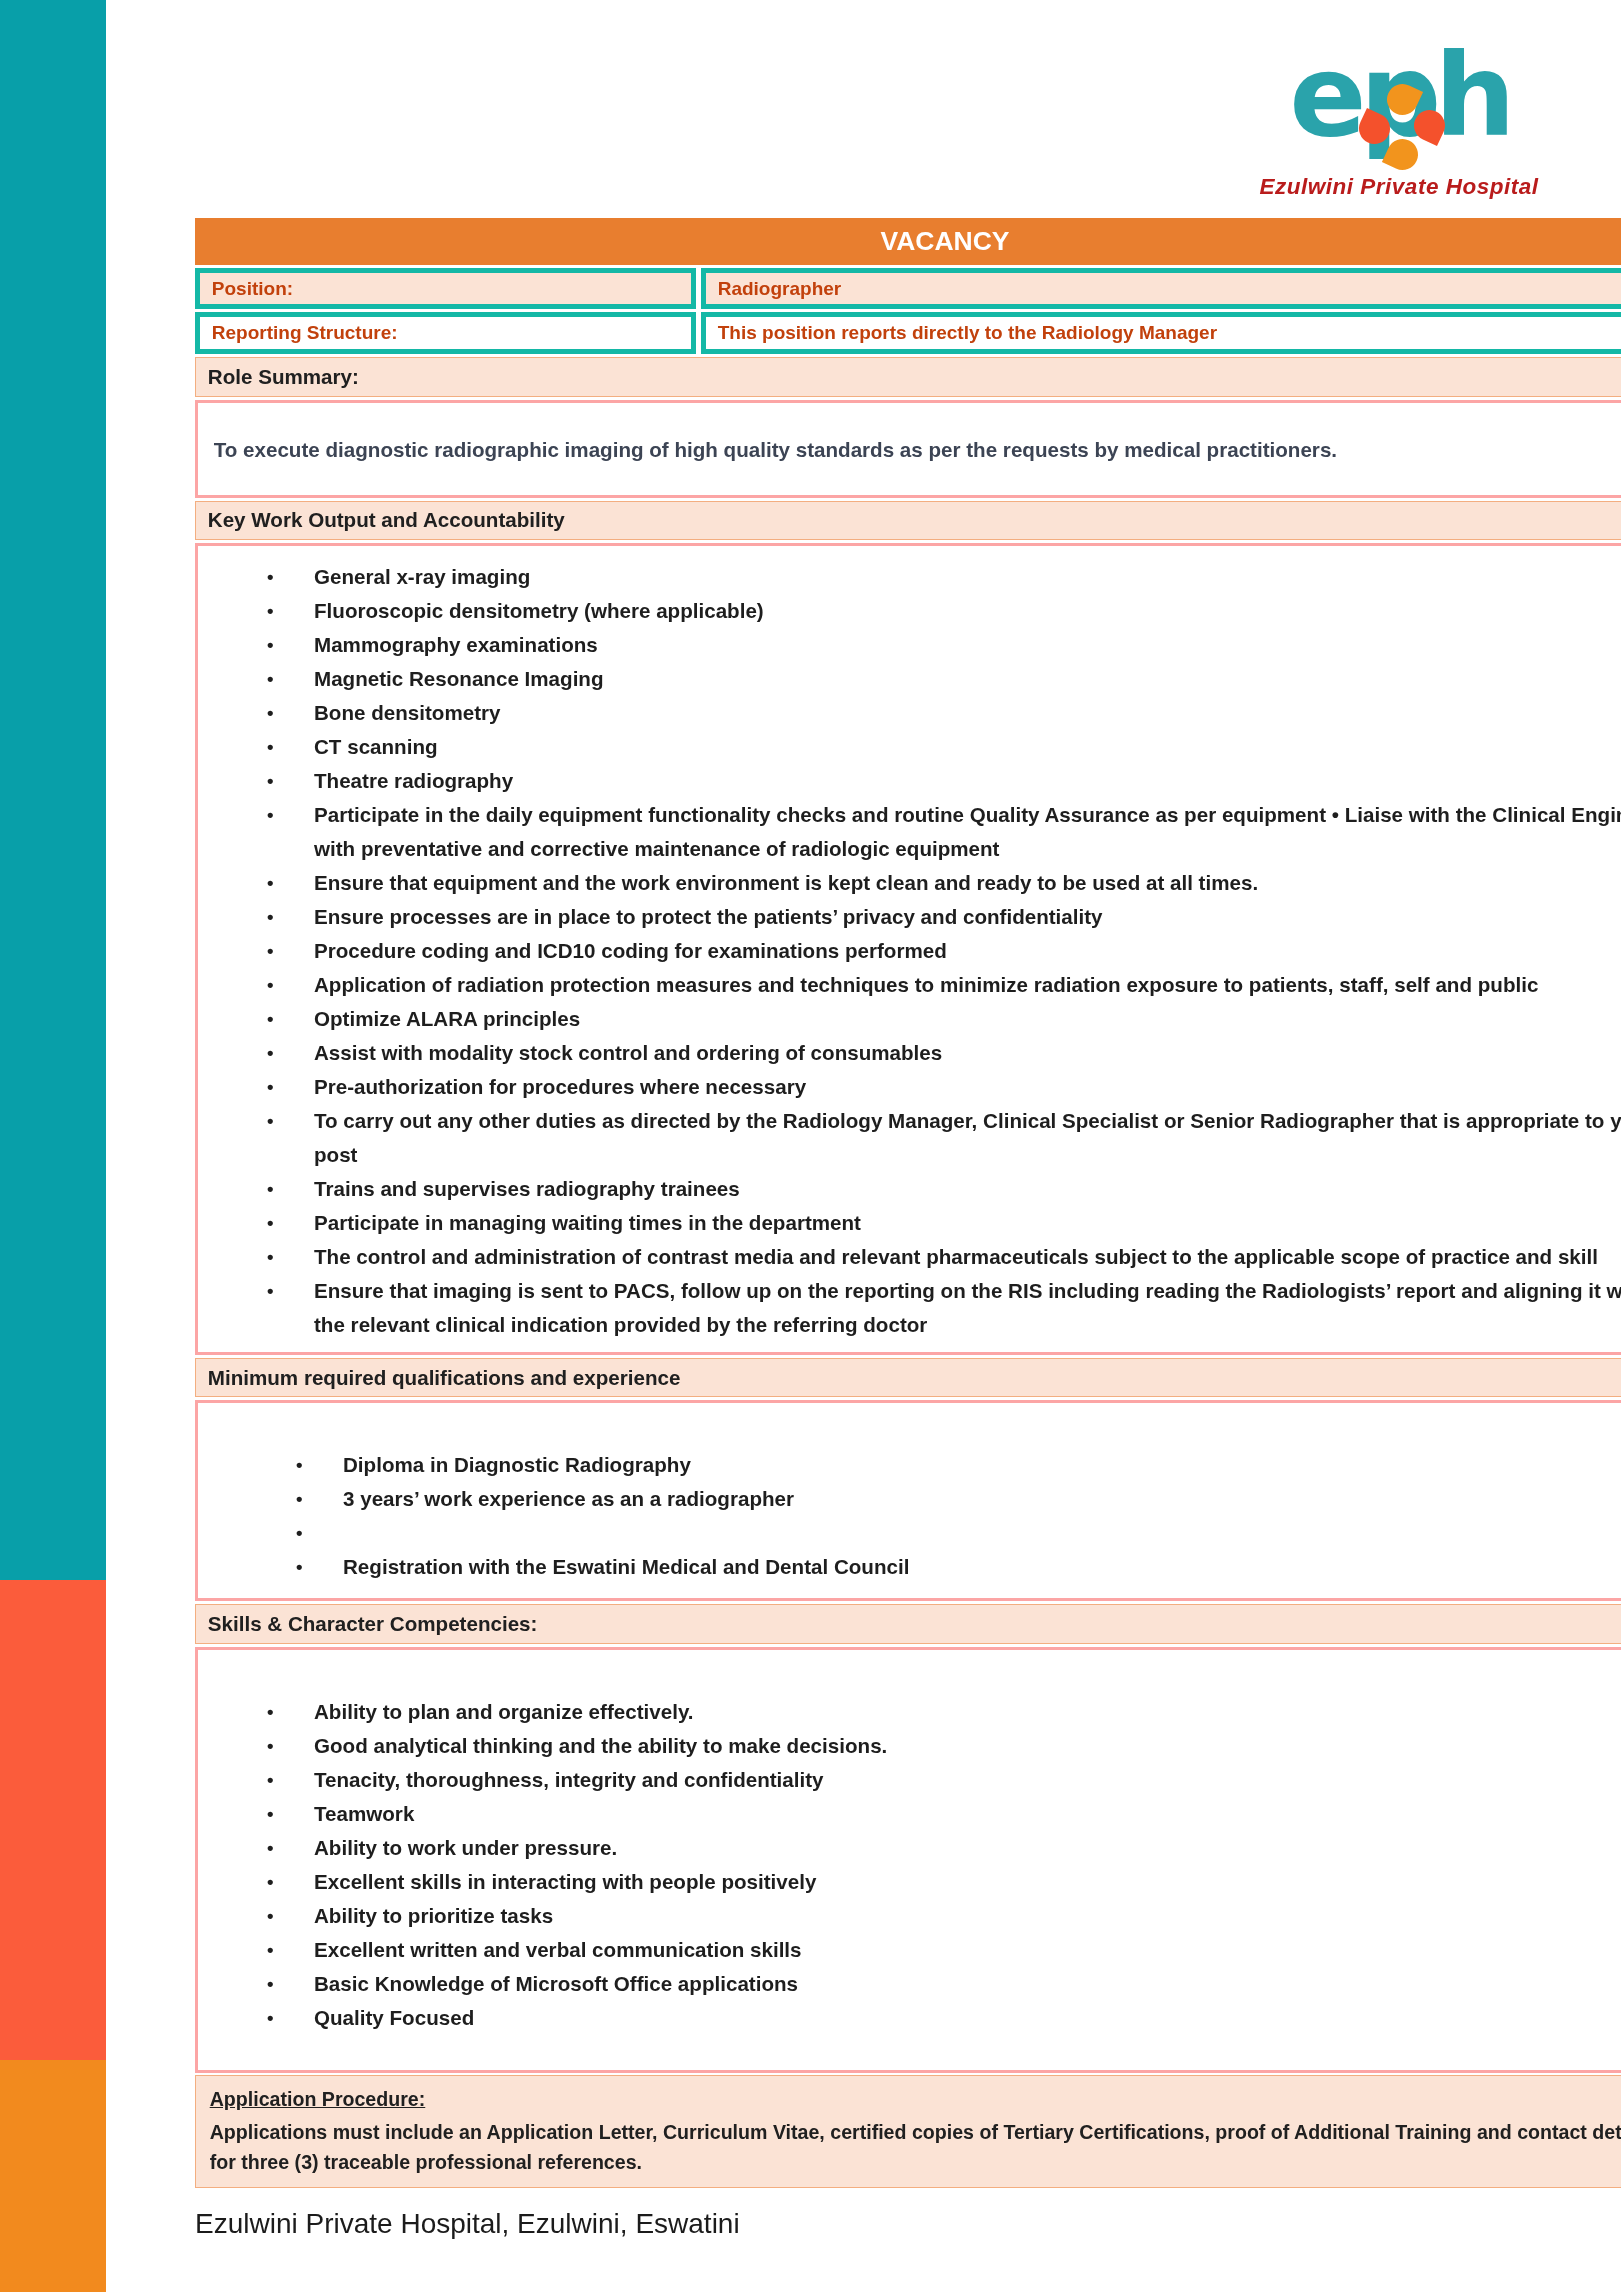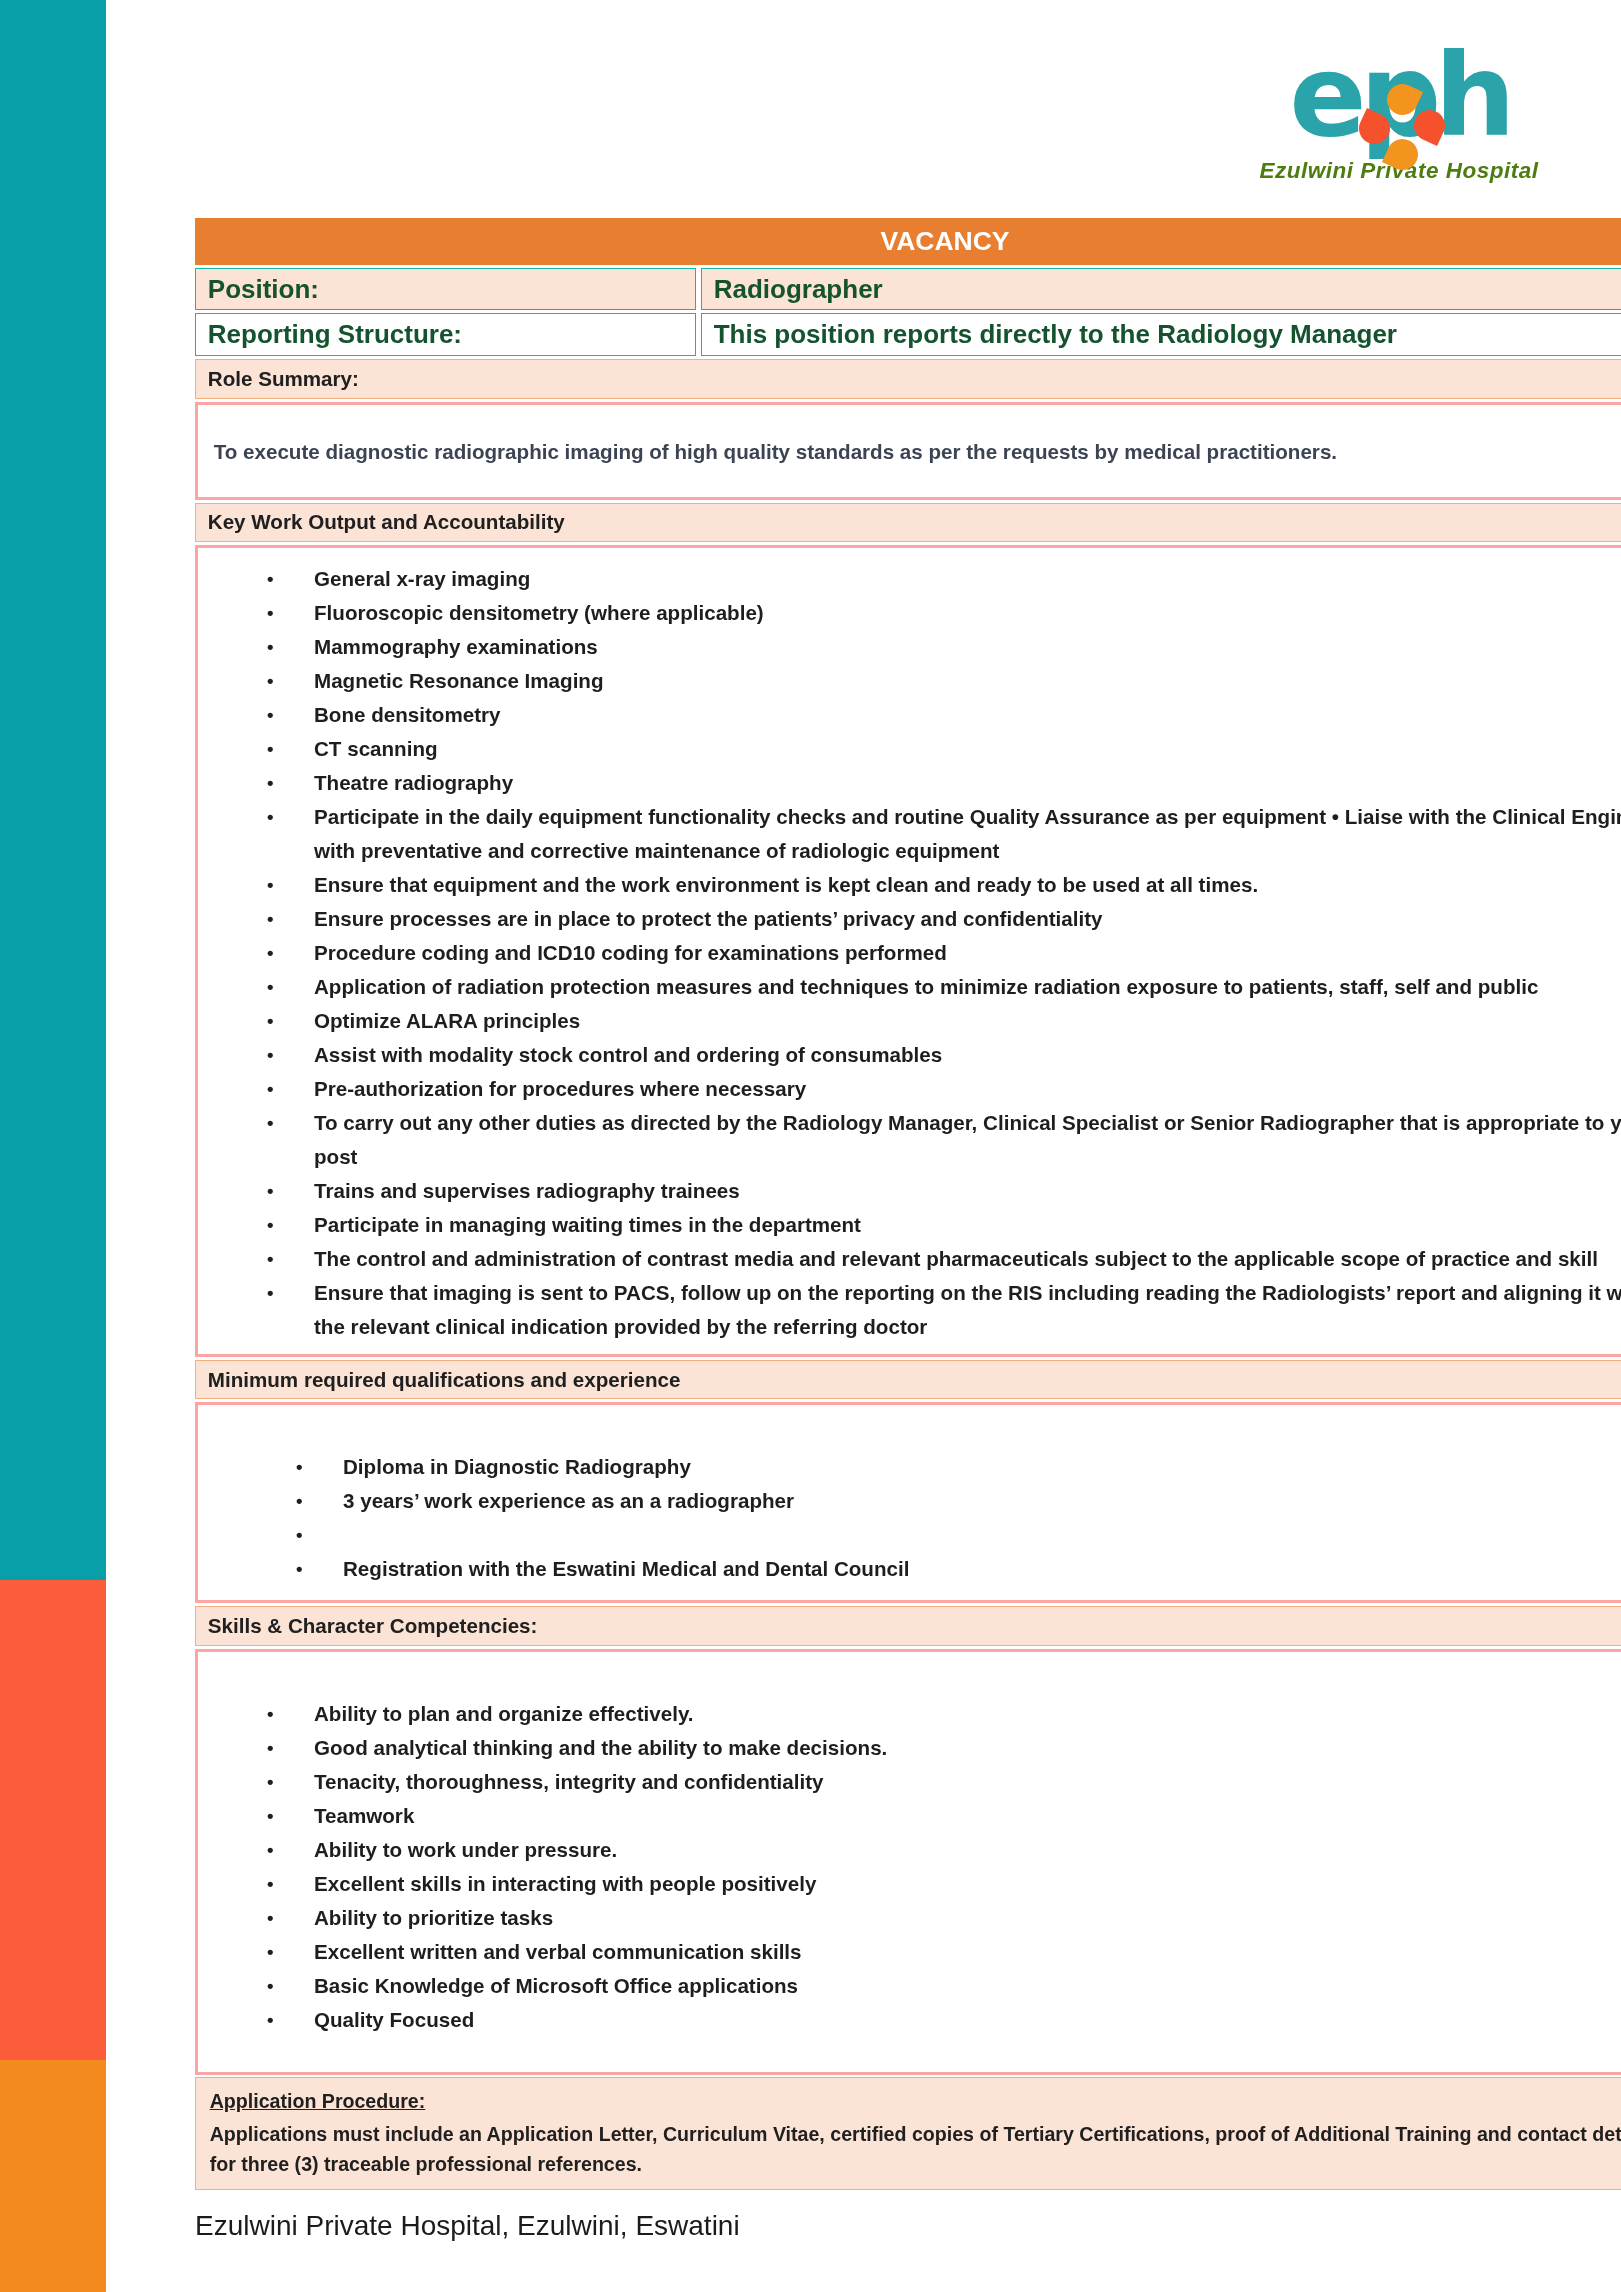--- a/index.html
+++ b/index.html
@@ -19,33 +19,33 @@
     font-family:"DejaVu Sans",sans-serif;font-weight:bold;font-size:114px;
     color:#2AA3AB;letter-spacing:-6.9px;line-height:1.0;position:relative;z-index:1;
   }
   .petals{position:absolute;left:114px;top:47px;width:88px;height:88px;z-index:2;}
   .petal{position:absolute;width:31px;height:31px;border-radius:0 50% 50% 50%;}
   .petal.p1{left:25.5px;top:-2px;background:#F2941D;transform:rotate(115deg);}
   .petal.p2{left:-2px;top:27.4px;background:#F4512C;transform:rotate(25deg);}
   .petal.p3{left:53px;top:23.5px;background:#F4512C;transform:rotate(205deg);}
   .petal.p4{left:25.5px;top:53px;background:#F2941D;transform:rotate(-65deg);}
   .logo-tagline{
-    margin-top:5px;color:#4d7c0f;font-style:italic;font-weight:bold;
+    margin-top:21px;color:#b91c1c;font-style:italic;font-weight:bold;
     font-size:22.5px;letter-spacing:0.5px;white-space:nowrap;
   }
   
   .doc{position:absolute;left:195px;top:218px;width:1500px;}
   .t-title{
     background:#E87E2F;border:1px solid #E87E2F;color:#ffffff;
     font-size:26.5px;font-weight:bold;text-align:center;padding:6.9px 0;box-sizing:border-box;
   }
   .row2{display:flex;gap:4.9px;margin-top:2.9px;}
   .cell{
-    background:#ffffff;border:1px solid #14b8a6;box-sizing:border-box;
-    padding:4.9px 11.8px;font-size:26px;font-weight:bold;color:#14532d;
+    background:#ffffff;border:5px solid #14b8a6;box-sizing:border-box;
+    padding:4.9px 11.8px;font-size:19px;font-weight:bold;color:#c2410c;
   }
   .peach{background:#FBE3D5;}
   .c-label{flex:none;width:501px;}
   .c-value{flex:1;}
   .sec-head{
     margin-top:2.9px;border:1px solid #F3AE80;background:#FBE3D5;box-sizing:border-box;
     font-size:20.6px;font-weight:bold;color:#202020;padding:6.9px 11.8px;
   }
   .content{margin-top:2.9px;border:3px solid #fca5a5;background:#ffffff;box-sizing:border-box;}
   .role-text{padding:35px 15.7px 33px;color:#3C4454;font-size:20.6px;font-weight:bold;}

